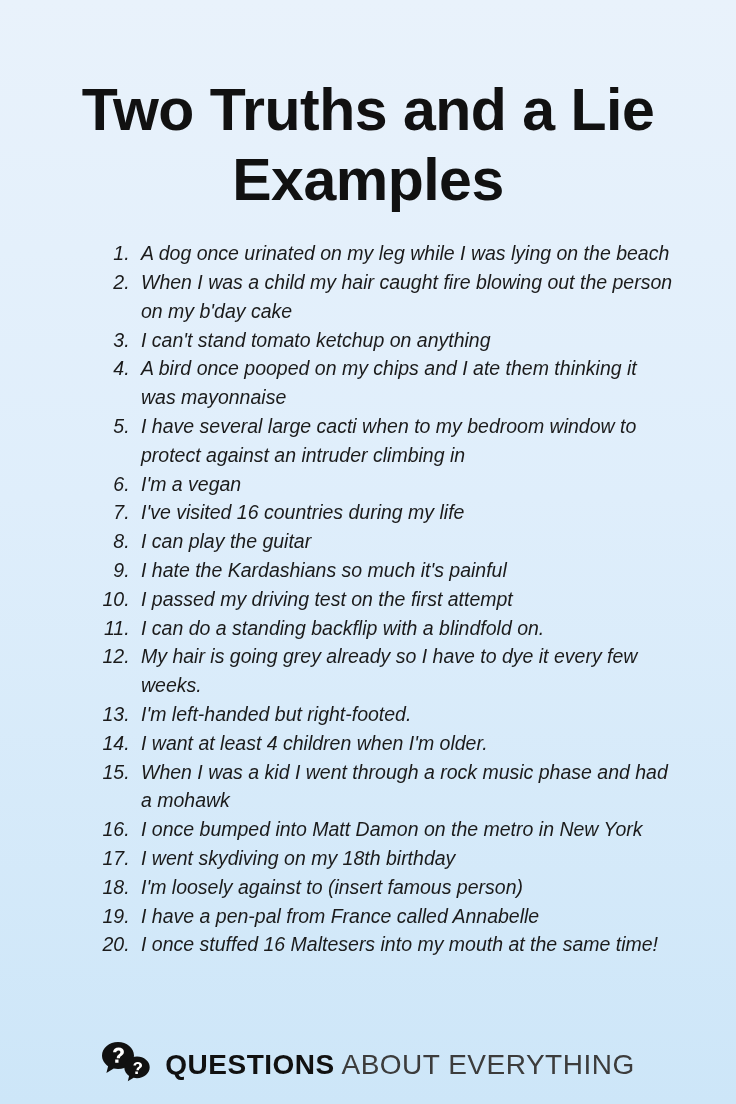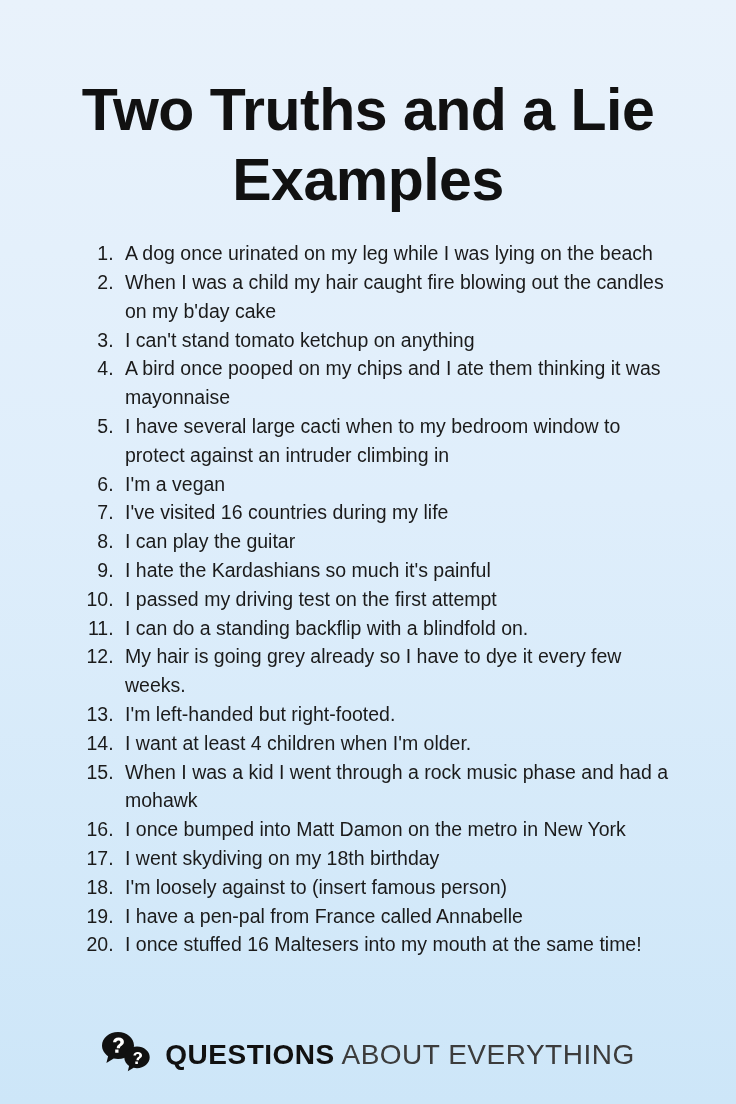--- a/index.html
+++ b/index.html
@@ -25,42 +25,43 @@
   .title {
     margin: 76px 56px 0 56px;
     text-align: center;
     font-size: 59px;
     line-height: 1.18;
     font-weight: bold;
     letter-spacing: -0.5px;
     color: #111111;
   }
   .list-wrap {
-    margin: 24px 0 0 1px;
+    margin: 24px 0 0 17px;
     padding: 0 60px 0 72px;
     flex: 1 1 auto;
+    font-style: italic;
   }
   ol.examples {
     margin: 0;
     padding-left: 46px;
     list-style-position: outside;
   }
   ol.examples li {
     font-size: 19.5px;
     line-height: 28.8px;
     margin-bottom: 0px;
     padding-left: 6px;
     color: #1b1b1b;
   }
   .footer {
     display: flex;
     align-items: center;
     justify-content: center;
     gap: 12px;
-    padding-bottom: 26px;
+    padding-bottom: 16px;
     margin-top: 12px;
   }
   .logo-mark {
     position: relative;
     width: 52px;
     height: 46px;
     flex: none;
   }
   .logo-mark svg { display: block; }
   .brand {
@@ -80,21 +81,21 @@
 </head>
 <body>
 
 <div class="page">
 
   <h1 class="title">Two Truths and a Lie Examples</h1>
 
   <div class="list-wrap">
     <ol class="examples">
       <li>A dog once urinated on my leg while I was lying on the beach</li>
-      <li>When I was a child my hair caught fire blowing out the candles on my b'day cake</li>
+      <li>When I was a child my hair caught fire blowing out the person on my b'day cake</li>
       <li>I can't stand tomato ketchup on anything</li>
       <li>A bird once pooped on my chips and I ate them thinking it was mayonnaise</li>
       <li>I have several large cacti when to my bedroom window to protect against an intruder climbing in</li>
       <li>I'm a vegan</li>
       <li>I've visited 16 countries during my life</li>
       <li>I can play the guitar</li>
       <li>I hate the Kardashians so much it's painful</li>
       <li>I passed my driving test on the first attempt</li>
       <li>I can do a standing backflip with a blindfold on.</li>
       <li>My hair is going grey already so I have to dye it every few weeks.</li>

